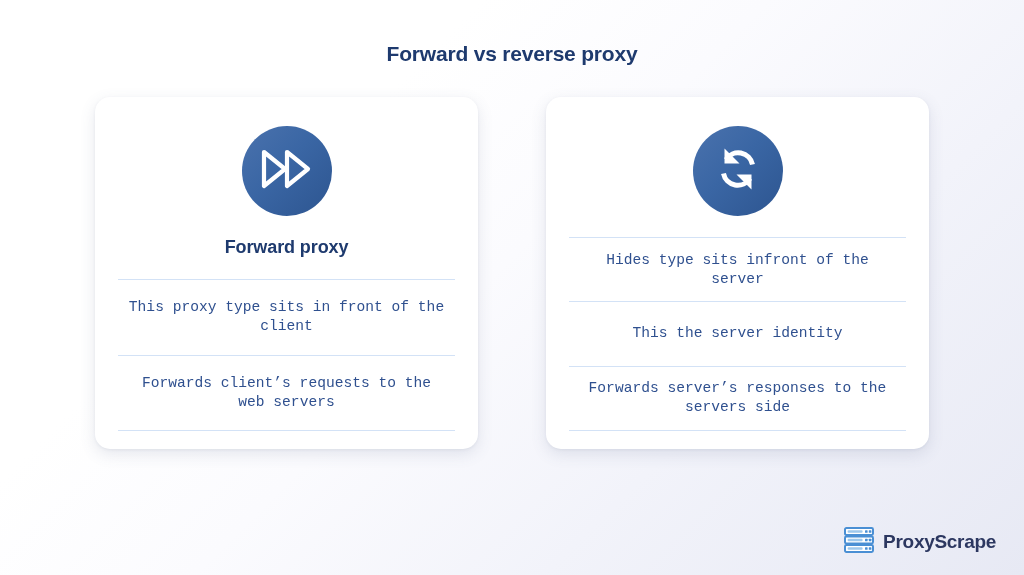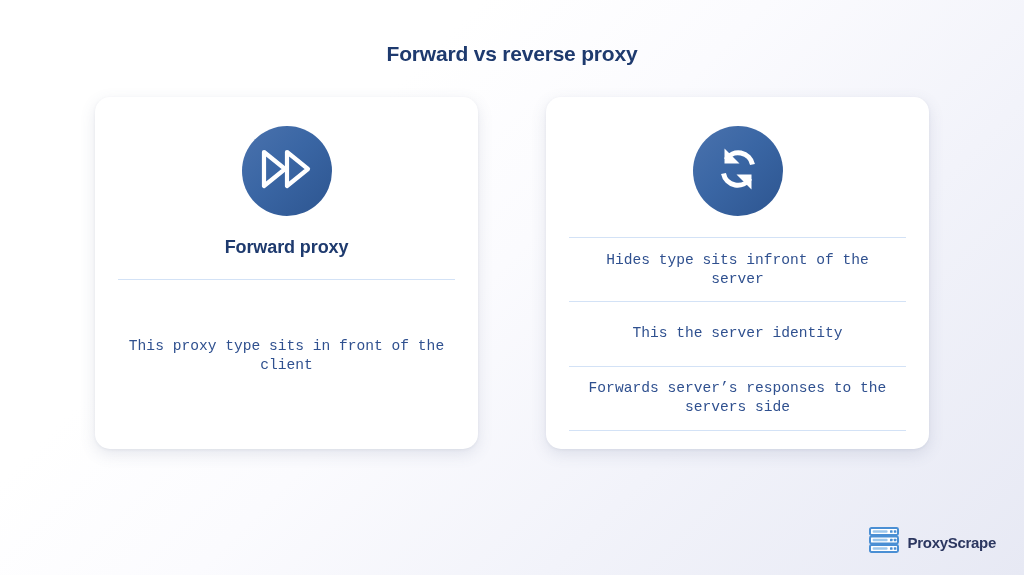--- a/index.html
+++ b/index.html
@@ -99,21 +99,21 @@
     position: absolute;
     right: 28px;
     bottom: 18px;
     display: flex;
     align-items: center;
     gap: 9px;
   }
 
   .brand-name {
     color: #2c3760;
-    font-size: 15px;
+    font-size: 19px;
     font-weight: bold;
     letter-spacing: -0.3px;
   }
 </style>
 </head>
 <body>
 
 <h1 class="page-title">Forward vs reverse proxy</h1>
 
 <div class="cards-row">
@@ -123,20 +123,21 @@
       <span>
         <svg width="54" height="44" viewBox="0 0 54 44" fill="none">
           <path d="M4 5 L25 22 L4 39 Z" stroke="#ffffff" stroke-width="4.2" stroke-linejoin="round" stroke-linecap="round" fill="none"></path>
           <path d="M27 5 L48 22 L27 39 Z" stroke="#ffffff" stroke-width="4.2" stroke-linejoin="round" stroke-linecap="round" fill="none"></path>
         </svg>
       </span>
     </div>
     <div class="card-title">Forward proxy</div>
     <div class="feature-list">
       <div class="feature-row">This proxy type sits in front of the client</div>
+      <div class="feature-row last">Forwards client’s requests to the web servers</div>
     </div>
   </div>
 
   <div class="card">
     <div class="icon-circle">
       <span>
         <svg width="56" height="52" viewBox="0 0 56 52" fill="none">
           <path d="M13.5 30.5 A14.5 14.5 0 0 0 40 35.5" stroke="#ffffff" stroke-width="5" fill="none" stroke-linecap="butt"></path>
           <path d="M42.5 21.5 A14.5 14.5 0 0 0 16 16.5" stroke="#ffffff" stroke-width="5" fill="none" stroke-linecap="butt"></path>
           <path d="M14.5 5.5 L14.5 20.5 L29.5 20.5 Z" fill="#ffffff"></path>

